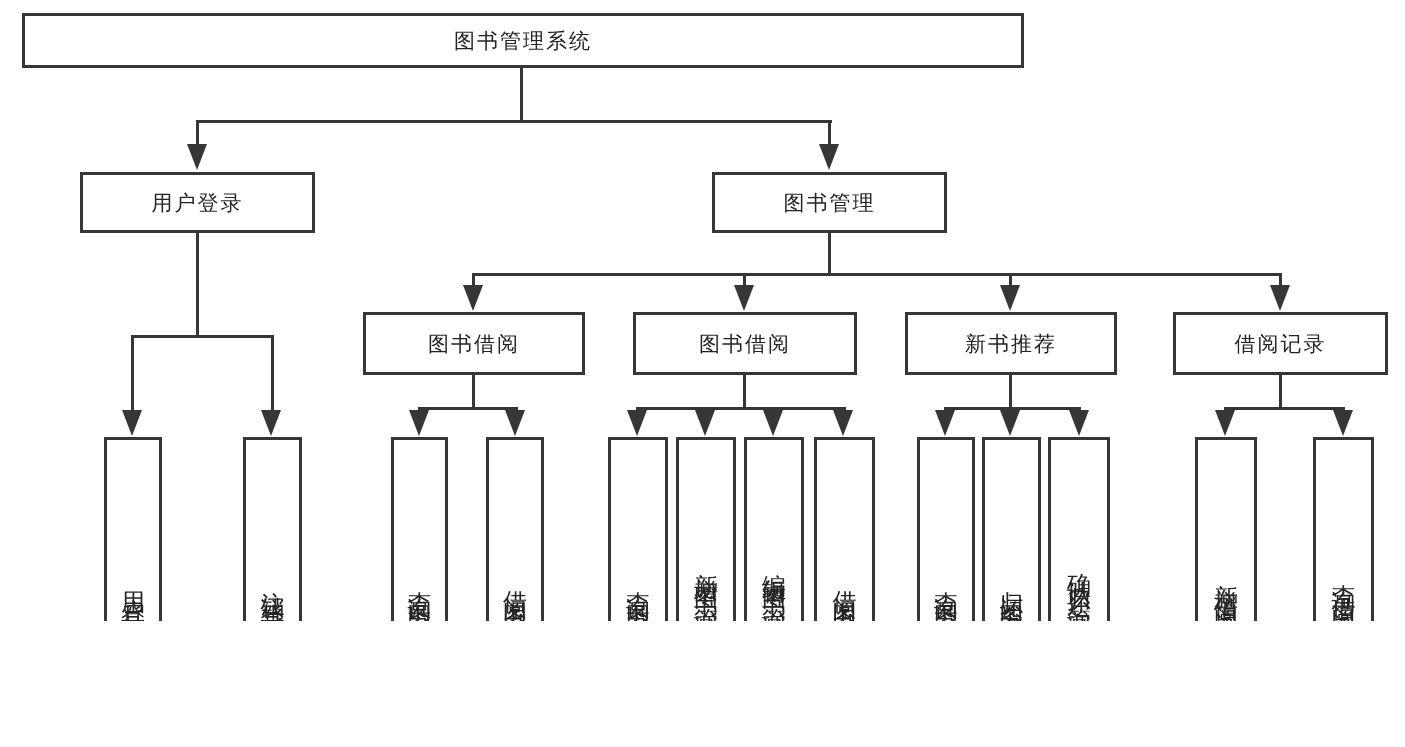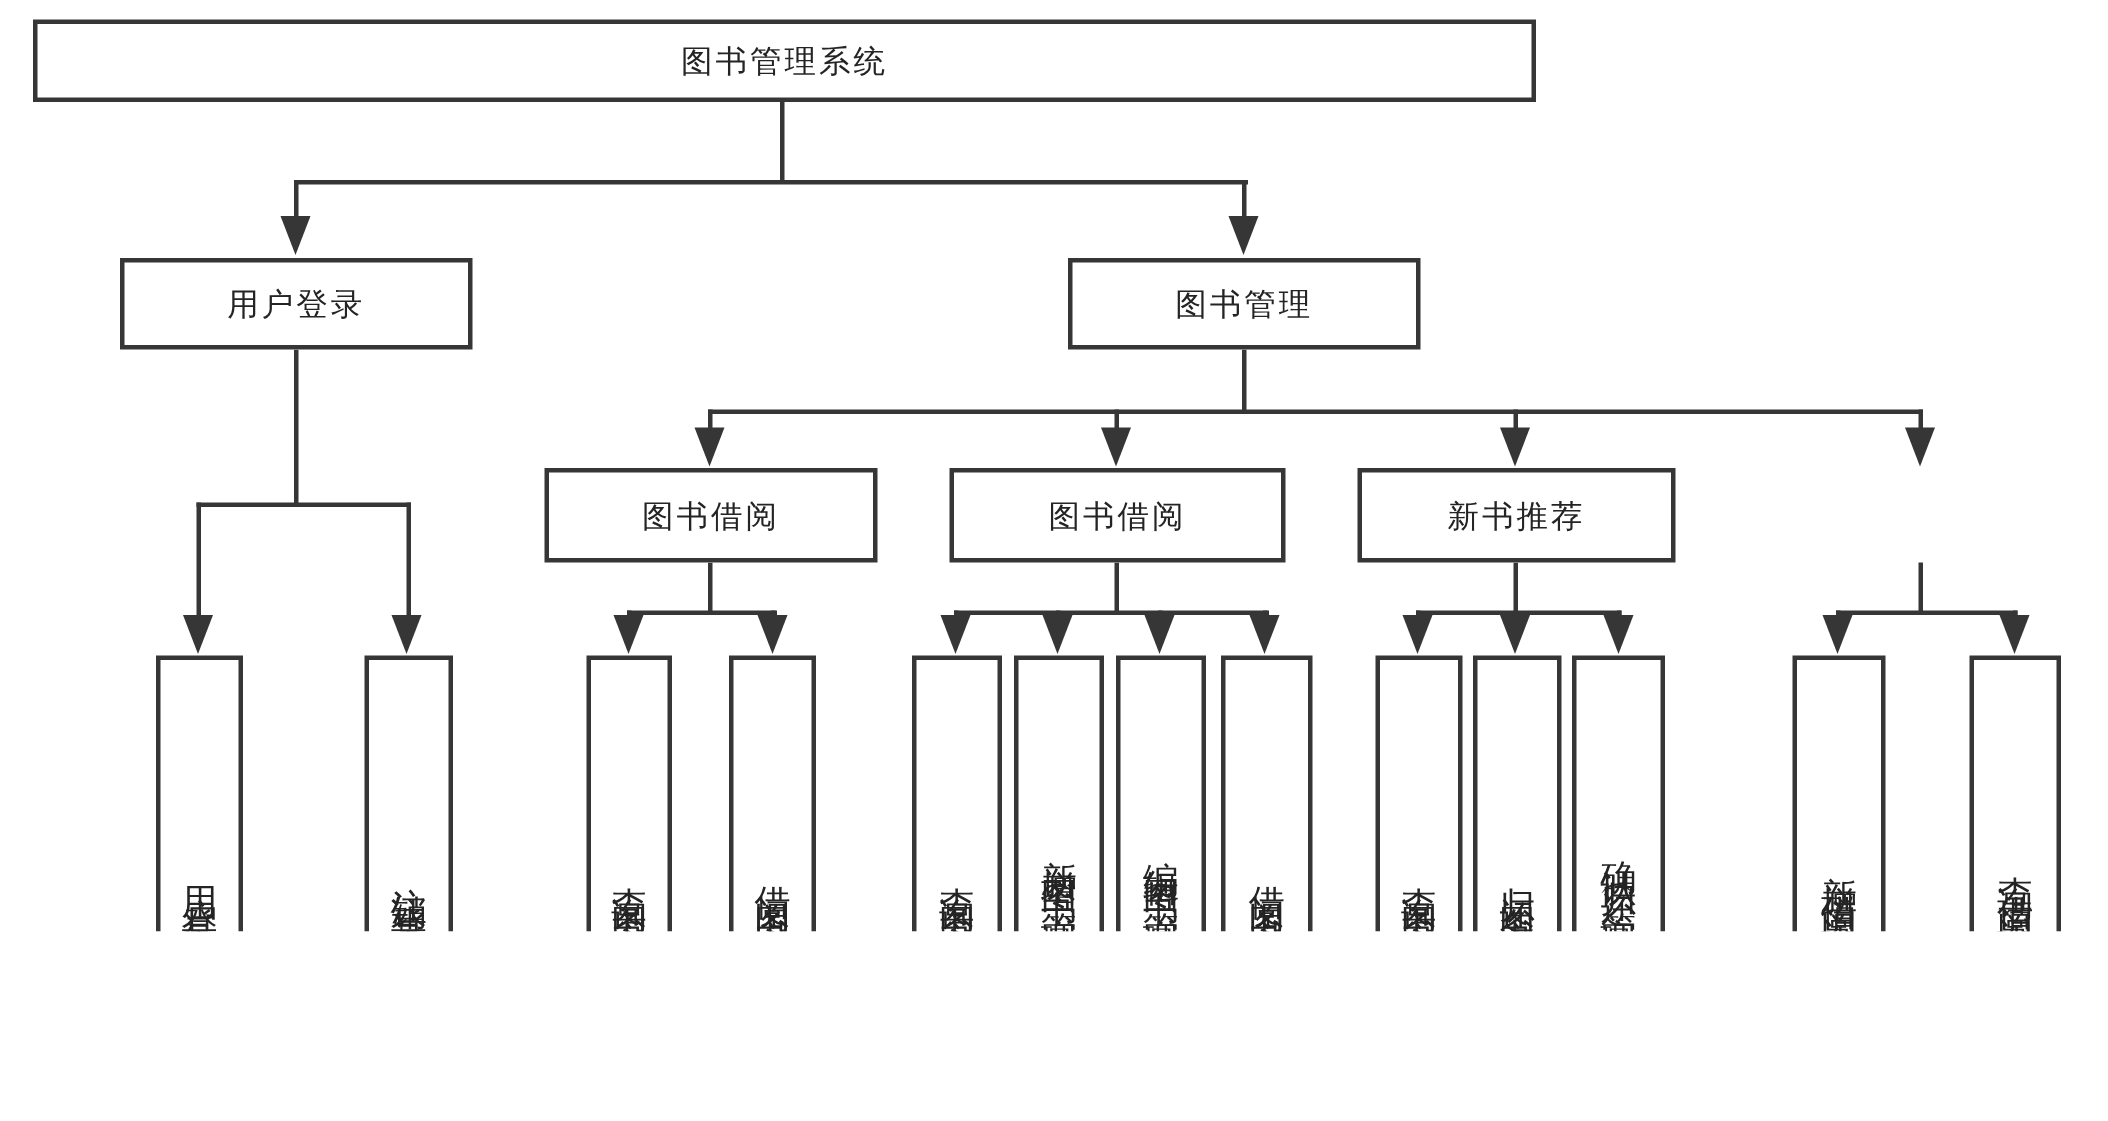--- a/index.html
+++ b/index.html
@@ -43,20 +43,21 @@
 <div class="canvas">
 
   <div class="box" style="left:22px;top:13px;width:1002px;height:55px">图书管理系统</div>
 
   <div class="box" style="left:80px;top:172px;width:235px;height:61px">用户登录</div>
   <div class="box" style="left:712px;top:172px;width:235px;height:61px">图书管理</div>
 
   <div class="box" style="left:363px;top:312px;width:222px;height:63px">图书借阅</div>
   <div class="box" style="left:633px;top:312px;width:224px;height:63px">图书借阅</div>
   <div class="box" style="left:905px;top:312px;width:212px;height:63px">新书推荐</div>
+  <div class="box" style="left:1173px;top:312px;width:215px;height:63px">借阅记录</div>
 
   <div class="box vbox" style="left:104px;top:437px;width:58px;height:297px">用户登录</div>
   <div class="box vbox" style="left:243px;top:437px;width:59px;height:297px">注销登录</div>
 
   <div class="box vbox" style="left:391px;top:437px;width:57px;height:297px">查询图书</div>
   <div class="box vbox" style="left:486px;top:437px;width:58px;height:297px">借阅图书</div>
 
   <div class="box vbox" style="left:608px;top:437px;width:60px;height:297px">查询图书</div>
   <div class="box vbox" style="left:676px;top:437px;width:60px;height:297px">新增图书（管理员）</div>
   <div class="box vbox" style="left:744px;top:437px;width:60px;height:297px">编辑图书（管理员）</div>

